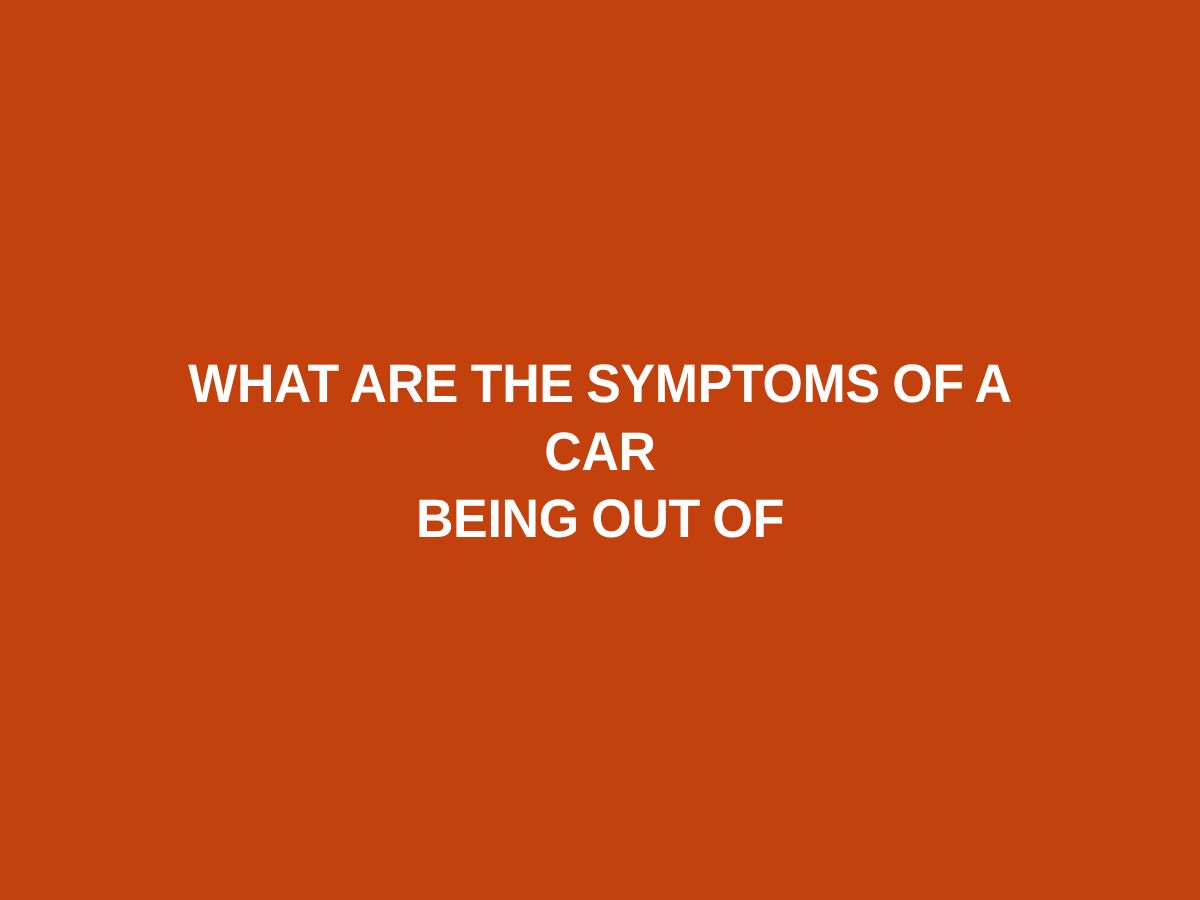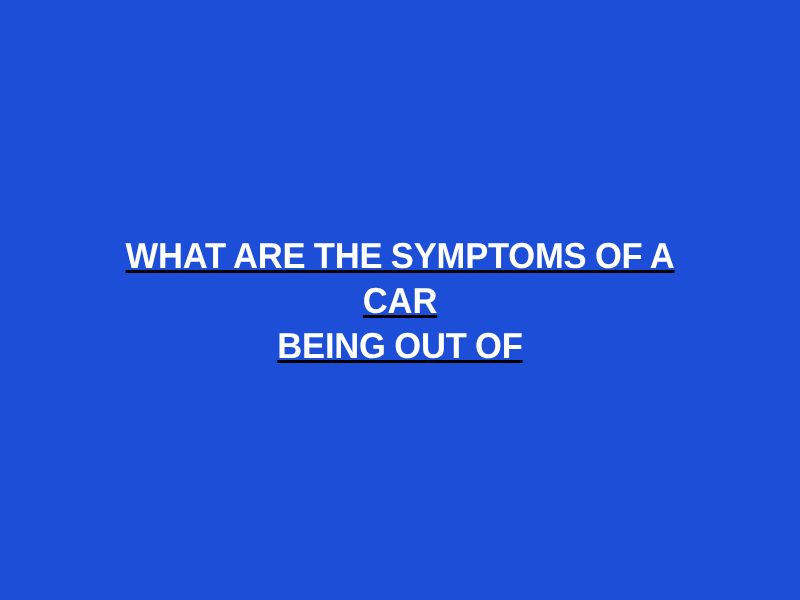--- a/index.html
+++ b/index.html
@@ -46,20 +46,20 @@
     text-rendering: geometricPrecision;
     -webkit-font-smoothing: antialiased;
     transform: scaleX(0.96);
     transform-origin: center center;
     white-space: pre-line;
   }
 </style>
 </head>
 <body>
 
-<div id="card" style="background: #1d4ed8; text-decoration: underline;">
+<div id="card" style="background: #c2410c;">
 
   <div id="title-block">
     <h1 id="page-title" style="color: rgb(255, 255, 255);">WHAT ARE THE SYMPTOMS OF A CAR
 BEING OUT OF</h1>
   </div>
 
 </div>
 
 </body></html>

